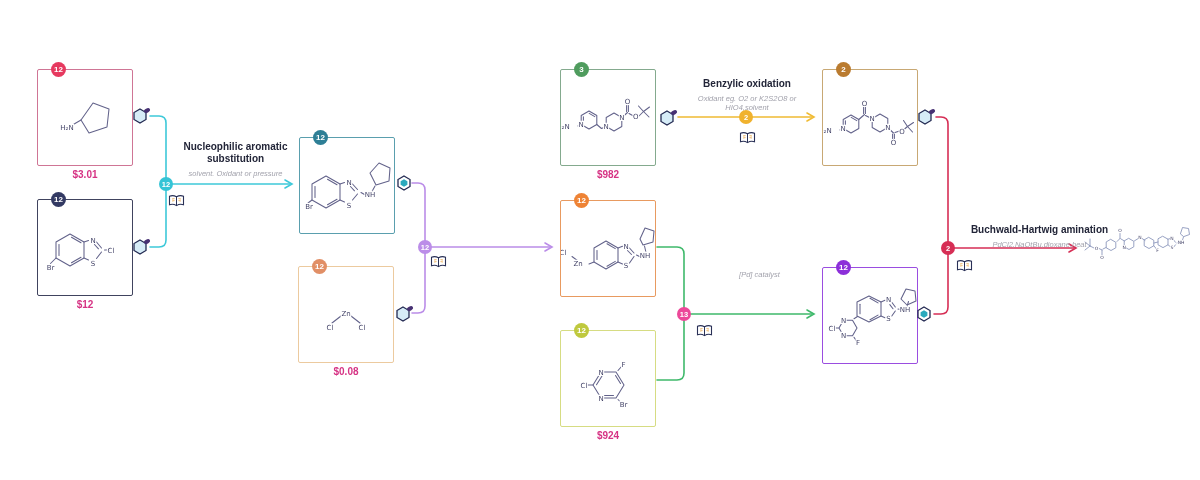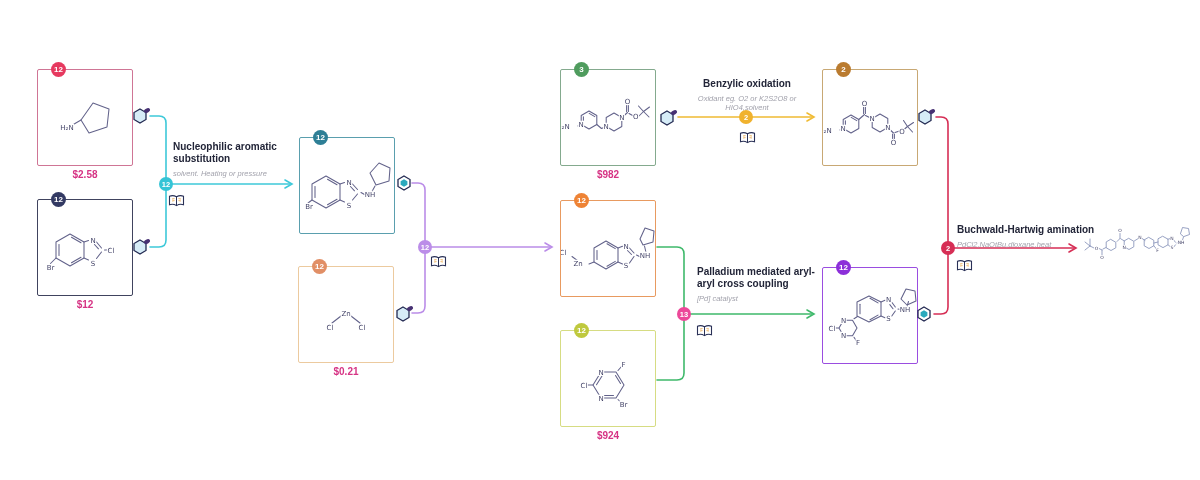--- a/index.html
+++ b/index.html
@@ -25,21 +25,21 @@
   .mol line,.mol polygon,.mol polyline,.mol path{stroke:#62628a;stroke-width:1.05;fill:none;stroke-linecap:round;stroke-linejoin:round;}
   .mol text{font-family:"DejaVu Sans",sans-serif;font-size:7px;text-anchor:middle;
     paint-order:stroke;stroke:#ffffff;stroke-width:2.2;fill:#454569;}
   .mol-sm line,.mol-sm polygon,.mol-sm polyline,.mol-sm path{stroke:#8591b8;stroke-width:0.85;}
   .mol-sm text{font-size:4.5px;stroke-width:1.4;}
   .at-n{fill:#4753c4}.at-s{fill:#ab981f}.at-cl{fill:#3fae3f}.at-br{fill:#8a5f52}
   .at-f{fill:#5fc3d4}.at-o{fill:#cf4840}.at-zn{fill:#5d6f68}
 
   .rxn-badge{position:absolute;width:14px;height:14px;border-radius:50%;color:#fff;
     font-size:7.5px;font-weight:bold;display:flex;align-items:center;justify-content:center;z-index:4;}
-  .rxn-label{position:absolute;z-index:2;cursor:pointer;}
+  .rxn-label{position:absolute;z-index:2;cursor:pointer;text-align:center;}
   .rxn-title{font-size:10px;font-weight:bold;color:#222538;line-height:1.2;}
   .rxn-cond{font-size:7.5px;font-style:italic;color:#a2a2ac;margin-top:4px;line-height:1.25;}
   .centered{text-align:center;}
   .icon{position:absolute;z-index:3;}
   .product{position:absolute;left:1080px;top:218px;}
 </style>
 </head>
 <body>
 
 <div id="canvas">
@@ -76,21 +76,21 @@
     </g>
   </svg>
 
   <div class="node n-amine" style="left:37px;top:69px">
     <span class="badge">12</span>
     <svg class="mol" width="94" height="78" viewBox="0 0 94 78">
       <line x1="31" y1="49" x2="43" y2="42"></line>
       <polygon points="43,42 55,25 71,31 69,49 51,55"></polygon>
       <text x="29" y="52" text-anchor="end" class="at-n">H₂N</text>
     </svg>
-    <div class="price">$2.58</div>
+    <div class="price">$3.01</div>
   </div>
 
   <div class="node n-chloro" style="left:37px;top:199px">
     <span class="badge">12</span>
     <svg class="mol" width="94" height="78" viewBox="0 0 94 78">
       <polygon points="18,34 18,50 32,58 46,50 46,34 32,26"></polygon>
       <line x1="21" y1="36.5" x2="21" y2="47.5"></line>
       <line x1="33.5" y1="29.2" x2="43" y2="34.7"></line>
       <line x1="33.5" y1="54.8" x2="43" y2="49.3"></line>
       <line x1="46" y1="34" x2="50.5" y2="32.5"></line>
@@ -133,21 +133,21 @@
 
   <div class="node n-zncl2" style="left:298px;top:266px">
     <span class="badge">12</span>
     <svg class="mol" width="94" height="78" viewBox="0 0 94 78">
       <line x1="33" y1="48" x2="42" y2="41"></line>
       <line x1="52" y1="41" x2="61" y2="48"></line>
       <text x="47" y="41" class="at-zn">Zn</text>
       <text x="31" y="55" text-anchor="end" class="at-cl">Cl</text>
       <text x="63" y="55" text-anchor="start" class="at-cl">Cl</text>
     </svg>
-    <div class="price">$0.21</div>
+    <div class="price">$0.08</div>
   </div>
 
   <div class="node n-pippy" style="left:560px;top:69px">
     <span class="badge">3</span>
     <svg class="mol" width="94" height="78" viewBox="0 0 94 78">
       <line x1="17" y1="48" x2="20.5" y2="45.5"></line>
       <polygon points="28,33 35.8,37.5 35.8,46.5 28,51 20.2,46.5 20.2,37.5"></polygon>
       <line x1="22.4" y1="38.7" x2="22.4" y2="45.3"></line>
       <line x1="28.2" y1="35.4" x2="33.8" y2="38.6"></line>
       <polyline points="35.8,46.5 40.5,50.5 45.2,48.5"></polyline>
@@ -386,28 +386,27 @@
   <div class="icon" style="left:956px;top:259px">
     <svg width="17" height="14" viewBox="0 0 17 14">
         <path d="M1.5,2.2 Q5,0.8 8.5,2.8 Q12,0.8 15.5,2.2 V10.8 Q12,9.4 8.5,11.6 Q5,9.4 1.5,10.8 Z" fill="#fff" stroke="#2a3157" stroke-width="1.1"></path>
         <path d="M8.5,2.8 V11.6" stroke="#2a3157" stroke-width="1"></path>
         <path d="M4,5 L6.5,4.6 M4,7 L6.5,6.6 M10.5,4.6 L13,5 M10.5,6.6 L13,7" stroke="#e8a13c" stroke-width="0.8" fill="none"></path>
       </svg>
   </div>
 
   <div class="rxn-label" style="left:173px;top:141px;width:125px">
     <div class="rxn-title">Nucleophilic aromatic substitution</div>
-    <div class="rxn-cond">solvent. Heating or pressure</div>
+    <div class="rxn-cond">solvent. Oxidant or pressure</div>
   </div>
   <div class="rxn-label centered" style="left:677px;top:78px;width:140px">
     <div class="rxn-title">Benzylic oxidation</div>
     <div class="rxn-cond">Oxidant eg. O2 or K2S2O8 or HIO4,solvent</div>
   </div>
   <div class="rxn-label" style="left:697px;top:266px;width:125px">
-    <div class="rxn-title">Palladium mediated aryl-aryl cross coupling</div>
     <div class="rxn-cond">[Pd] catalyst</div>
   </div>
   <div class="rxn-label" style="left:957px;top:224px;width:165px">
     <div class="rxn-title">Buchwald-Hartwig amination</div>
     <div class="rxn-cond">PdCl2,NaOtBu,dioxane,heat</div>
   </div>
 
   <div class="rxn-badge" style="left:159px;top:177px;background:#35c4d6">12</div>
   <div class="rxn-badge" style="left:418px;top:240px;background:#bb8de8">12</div>
   <div class="rxn-badge" style="left:739px;top:110px;background:#f0b22e">2</div>

